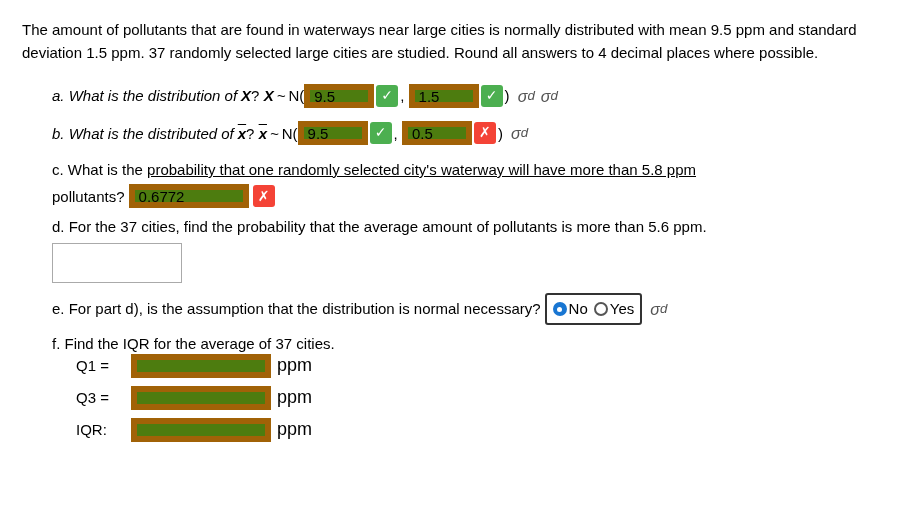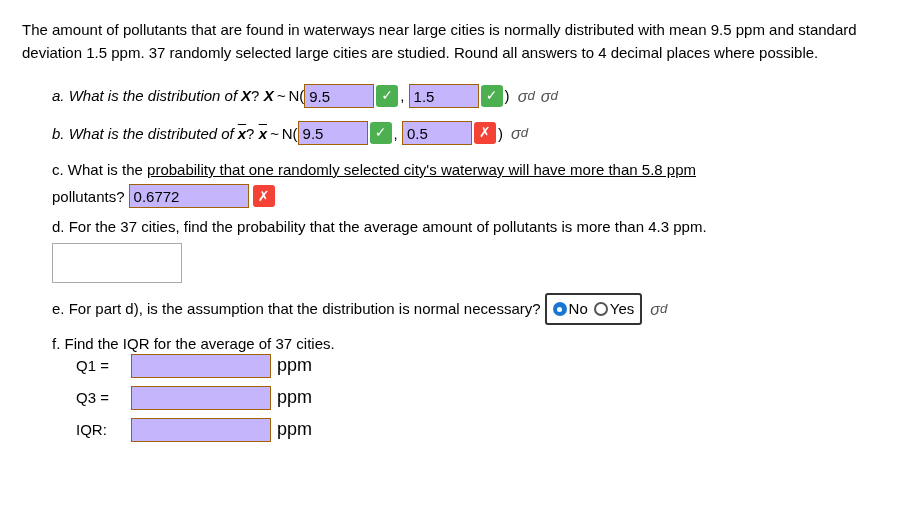--- a/index.html
+++ b/index.html
@@ -27,26 +27,26 @@
       flex-wrap: wrap;
       line-height: 1.7;
     }
     .q-label {
       font-weight: normal;
       margin-right: 4px;
       white-space: nowrap;
       font-style: italic;
     }
     input[type="text"] {
-      border: 1px solid #a16207;
+      border: 6px solid #a16207;
       padding: 4px 4px;
       font-size: 15px;
       height: 24px;
       outline: none;
-      background: #c4b5fd;
+      background: #4d7c0f;
     }
     input[type="text"].narrow {
       width: 70px;
     }
     input[type="text"].medium {
       width: 120px;
     }
     input[type="text"].wide {
       width: 140px;
     }
@@ -232,21 +232,21 @@
       <span>c. What is the <span class="underline">probability that one randomly selected city's waterway will have more than 5.8 ppm</span></span>
     </div>
     <div style="display:flex;align-items:center;margin-top:2px;">
       <span>pollutants?</span>
       <input type="text" class="medium" value="0.6772" readonly="" style="margin-left: 4px;">
       <span class="x-icon" style="margin-left:4px;">✗</span>
     </div>
   </div>
 
   <div class="q-d-block">
-    <div>d. For the 37 cities, find the probability that the average amount of pollutants is more than 4.3 ppm.</div>
+    <div>d. For the 37 cities, find the probability that the average amount of pollutants is more than 5.6 ppm.</div>
     <div style="margin-top:4px;">
       <div class="empty-input-box"></div>
     </div>
   </div>
 
   <div class="q-e-row">
     <span>e. For part d), is the assumption that the distribution is normal necessary?</span>
     <span class="no-yes-group">
       <span class="no-option">
         <span class="radio-filled"></span>

